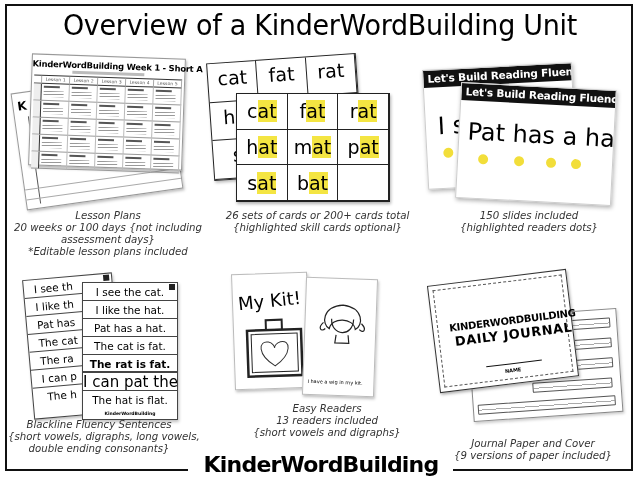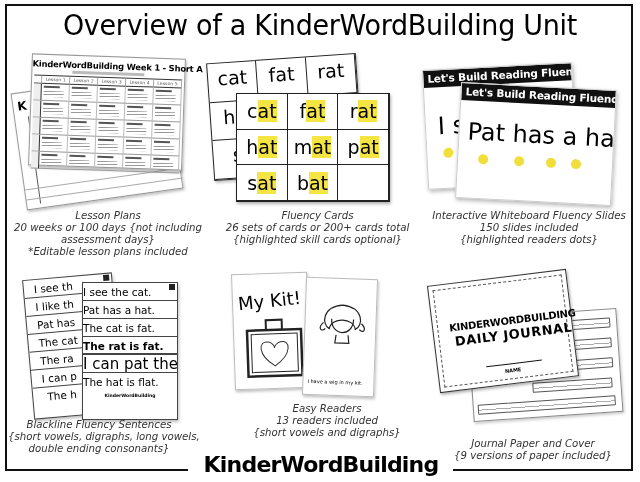--- a/index.html
+++ b/index.html
@@ -58,21 +58,21 @@
                    padding-left: 4px; white-space: nowrap; letter-spacing: -0.2px; }
   .wb-back { left: 425px; top: 66px; width: 150px; height: 120px; transform: rotate(-3deg); }
   .wb-front { left: 458px; top: 86px; width: 156px; height: 116px; transform: rotate(3deg); }
   .wb-big { position: absolute; font-size: 24px; white-space: nowrap; }
   .dot { position: absolute; width: 10px; height: 10px; border-radius: 50%; background: #f2de3a; }
 
   
   .bl-sheet { position: absolute; background: #fff; border: 1px solid #444; box-shadow: 1px 2px 3px rgba(0,0,0,.25); overflow: hidden; }
   .bl-back { left: 28px; top: 276px; width: 90px; height: 140px; transform: rotate(-5deg); }
   .bl-front { left: 82px; top: 282px; width: 96px; height: 138px; }
-  .bl-row { height: 18px; border-bottom: 1px solid #444; font-size: 10.5px; line-height: 18px; white-space: nowrap; }
+  .bl-row { height: 18px; border-bottom: 1px solid #444; font-size: 10.5px; line-height: 18px; text-align: center; white-space: nowrap; }
   .bl-row.thick { border-bottom-width: 2px; font-weight: bold; }
   .bl-foot { font-size: 4.5px; text-align: center; font-weight: bold; margin-top: 2px; }
   .bl-badge { position: absolute; right: 2px; top: 1px; width: 6px; height: 6px; background: #222; }
 
   
   .er-page { position: absolute; background: #fff; border: 1px solid #bbb; box-shadow: 1px 2px 3px rgba(0,0,0,.25); }
   .er-left { left: 233px; top: 273px; width: 76px; height: 116px; transform: rotate(-2deg); }
   .er-right { left: 304px; top: 278px; width: 72px; height: 118px; transform: rotate(2deg); }
   .er-title { position: absolute; left: 5px; top: 16px; font-size: 18px; white-space: nowrap; transform: rotate(-4deg); }
   .er-text { position: absolute; left: 4px; bottom: 10px; font-size: 5px; white-space: nowrap; }
@@ -198,60 +198,59 @@
         <span class="hl">at</span>
       </div>
     <div class="card">
         <span>b</span>
         <span class="hl">at</span>
       </div>
     <div class="card"></div>
   </div>
 </div>
 <div class="caption" style="left:215px; top:210px; width:205px;">
-  <span>Fluency Cards</span>
   <span>26 sets of cards or 200+ cards total</span>
   <span>{highlighted skill cards optional}</span>
 </div>
 
 <div>
   <div class="wb-slide wb-back">
     <div class="bar">Let's Build Reading Fluency!</div>
     <div class="wb-big" style="left:12px; top:42px;">I s</div>
     <div class="dot" style="left:16px; top:78px;"></div>
   </div>
   <div class="wb-slide wb-front">
     <div class="bar">Let's Build Reading Fluency!</div>
     <div class="wb-big" style="left:8px; top:34px;">Pat has a hat.</div>
     <div class="dot" style="left:20px; top:70px;"></div>
     <div class="dot" style="left:56px; top:70px;"></div>
     <div class="dot" style="left:88px; top:70px;"></div>
     <div class="dot" style="left:113px; top:70px;"></div>
   </div>
 </div>
 <div class="caption" style="left:425px; top:210px; width:208px;">
-  <span>Interactive Whiteboard Fluency Slides</span>
   <span>150 slides included</span>
   <span>{highlighted readers dots}</span>
 </div>
 
 <div>
   <div class="bl-sheet bl-back">
     <div class="bl-badge"></div>
     <div class="bl-row" style="text-align:left;padding-left:10px">I see th</div>
     <div class="bl-row" style="text-align:left;padding-left:10px">I like th</div>
     <div class="bl-row" style="text-align:left;padding-left:10px">Pat has</div>
     <div class="bl-row" style="text-align:left;padding-left:10px">The cat</div>
     <div class="bl-row" style="text-align:left;padding-left:10px">The ra</div>
     <div class="bl-row" style="text-align:left;padding-left:10px">I can p</div>
     <div class="bl-row" style="text-align:left;padding-left:14px;border:none">The h</div>
   </div>
   <div class="bl-sheet bl-front">
     <div class="bl-badge"></div>
     <div class="bl-row">I see the cat.</div>
+    <div class="bl-row">I like the hat.</div>
     <div class="bl-row">Pat has a hat.</div>
     <div class="bl-row">The cat is fat.</div>
     <div class="bl-row thick">The rat is fat.</div>
     <div class="bl-row" style="font-size:15px">I can pat the hat.</div>
     <div class="bl-row" style="border:none">The hat is flat.</div>
     <div class="bl-foot">KinderWordBuilding</div>
   </div>
 </div>
 <div class="caption" style="left:8px; top:419px; width:182px;">
   <span>Blackline Fluency Sentences</span>

